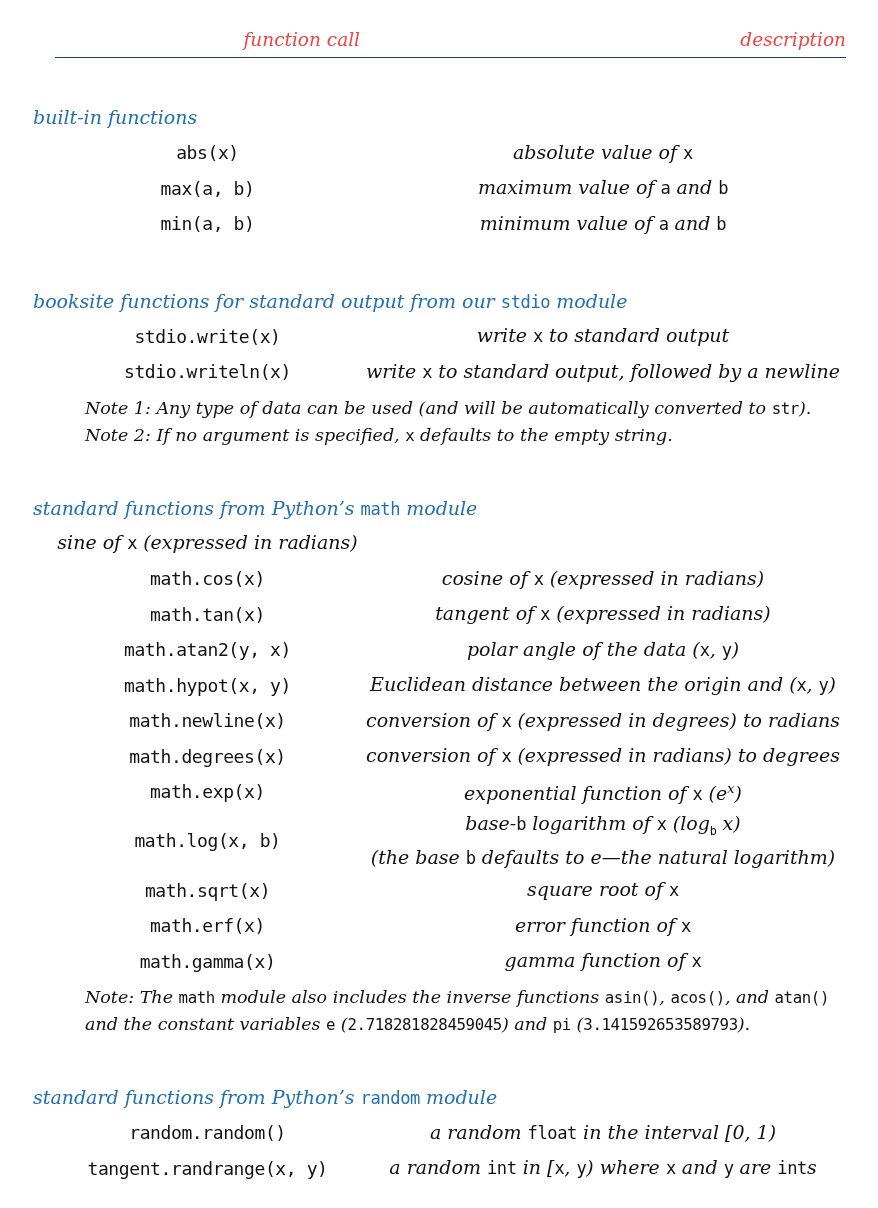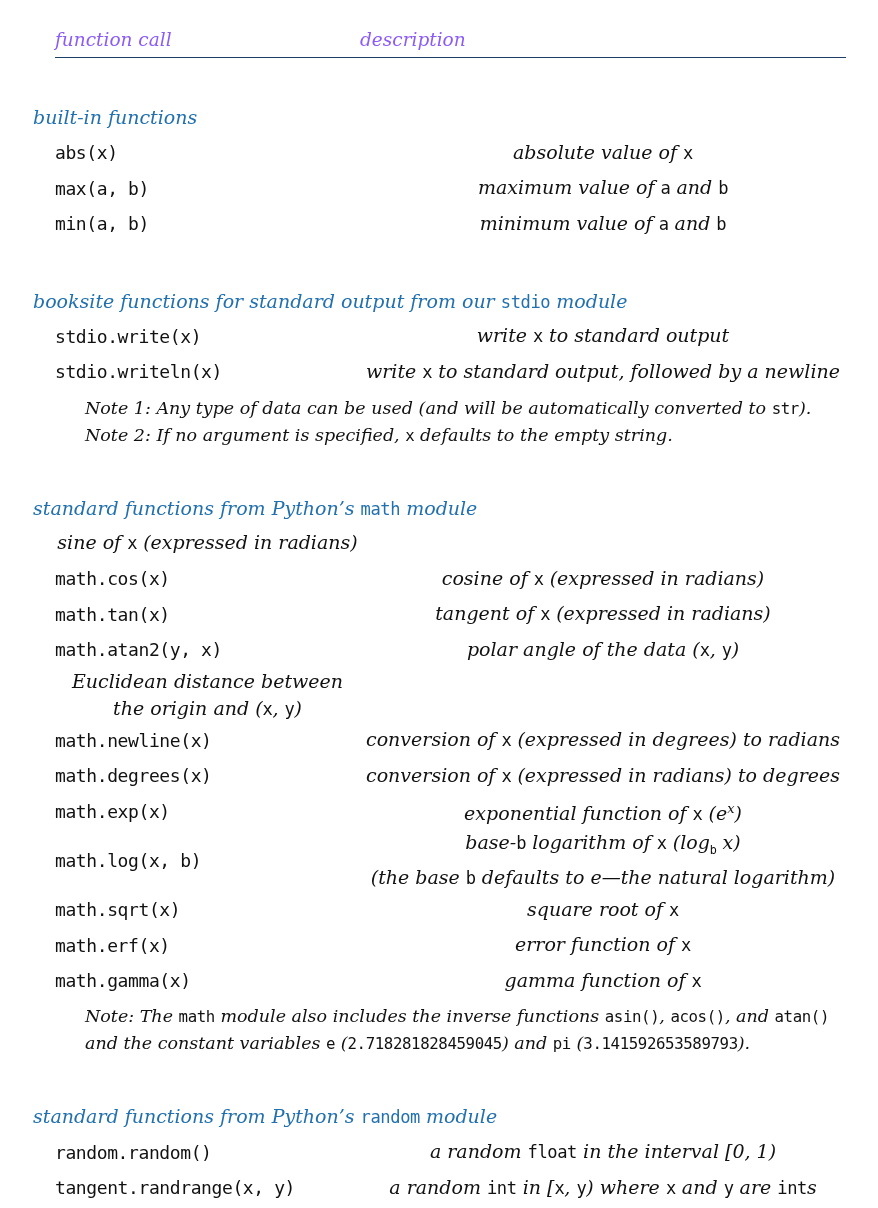--- a/index.html
+++ b/index.html
@@ -12,24 +12,24 @@
   .page { padding-top: 26px; position: relative; }
 
   
   .tbl-header {
     display: grid;
     grid-template-columns: 305px 1fr;
     margin-left: 55px; margin-right: 32px;
     height: 26px; align-items: center;
   }
   .tbl-header .col-label {
-    text-align: left;
+    text-align: right;
     font-style: italic;
     font-size: 18.5px;
-    color: #8b5cf6;
+    color: #ef4444;
   }
   .rule {
     margin-left: 55px; margin-right: 32px;
     border-top: 1.6px solid #1d3f66;
     margin-top: 5px;
     height: 0;
   }
 
   
   .section { margin-top: 46px; }
@@ -46,20 +46,21 @@
   .rows { margin-top: 5px; }
   .row {
     display: grid;
     grid-template-columns: 305px 1fr;
     margin-left: 55px; margin-right: 32px;
     align-items: center;
     min-height: 35.5px;
   }
   .row.tall { min-height: 62px; }
   .call {
+    text-align: center;
     font-family: "DejaVu Sans Mono", monospace;
     font-size: 18px;
     letter-spacing: -0.4px;
     white-space: nowrap;
   }
   .desc {
     text-align: center;
     font-style: italic;
     font-size: 19px;
     line-height: 27px;
@@ -149,20 +150,21 @@
           </div>
           <div class="row">
             <div class="call">math.tan(x)</div>
             <div class="desc"><span class="seg-t">tangent of </span><span class="seg-c">x</span><span class="seg-t"> (expressed in radians)</span></div>
           </div>
           <div class="row">
             <div class="call">math.atan2(y, x)</div>
             <div class="desc"><span class="seg-t">polar angle of the data (</span><span class="seg-c">x</span><span class="seg-t">, </span><span class="seg-c">y</span><span class="seg-t">)</span></div>
           </div>
           <div class="row">
+            <div class="call">math.hypot(x, y)</div>
             <div class="desc"><span class="seg-t">Euclidean distance between the origin and (</span><span class="seg-c">x</span><span class="seg-t">, </span><span class="seg-c">y</span><span class="seg-t">)</span></div>
           </div>
           <div class="row">
             <div class="call">math.newline(x)</div>
             <div class="desc"><span class="seg-t">conversion of </span><span class="seg-c">x</span><span class="seg-t"> (expressed in degrees) to radians</span></div>
           </div>
           <div class="row">
             <div class="call">math.degrees(x)</div>
             <div class="desc"><span class="seg-t">conversion of </span><span class="seg-c">x</span><span class="seg-t"> (expressed in radians) to degrees</span></div>
           </div>

